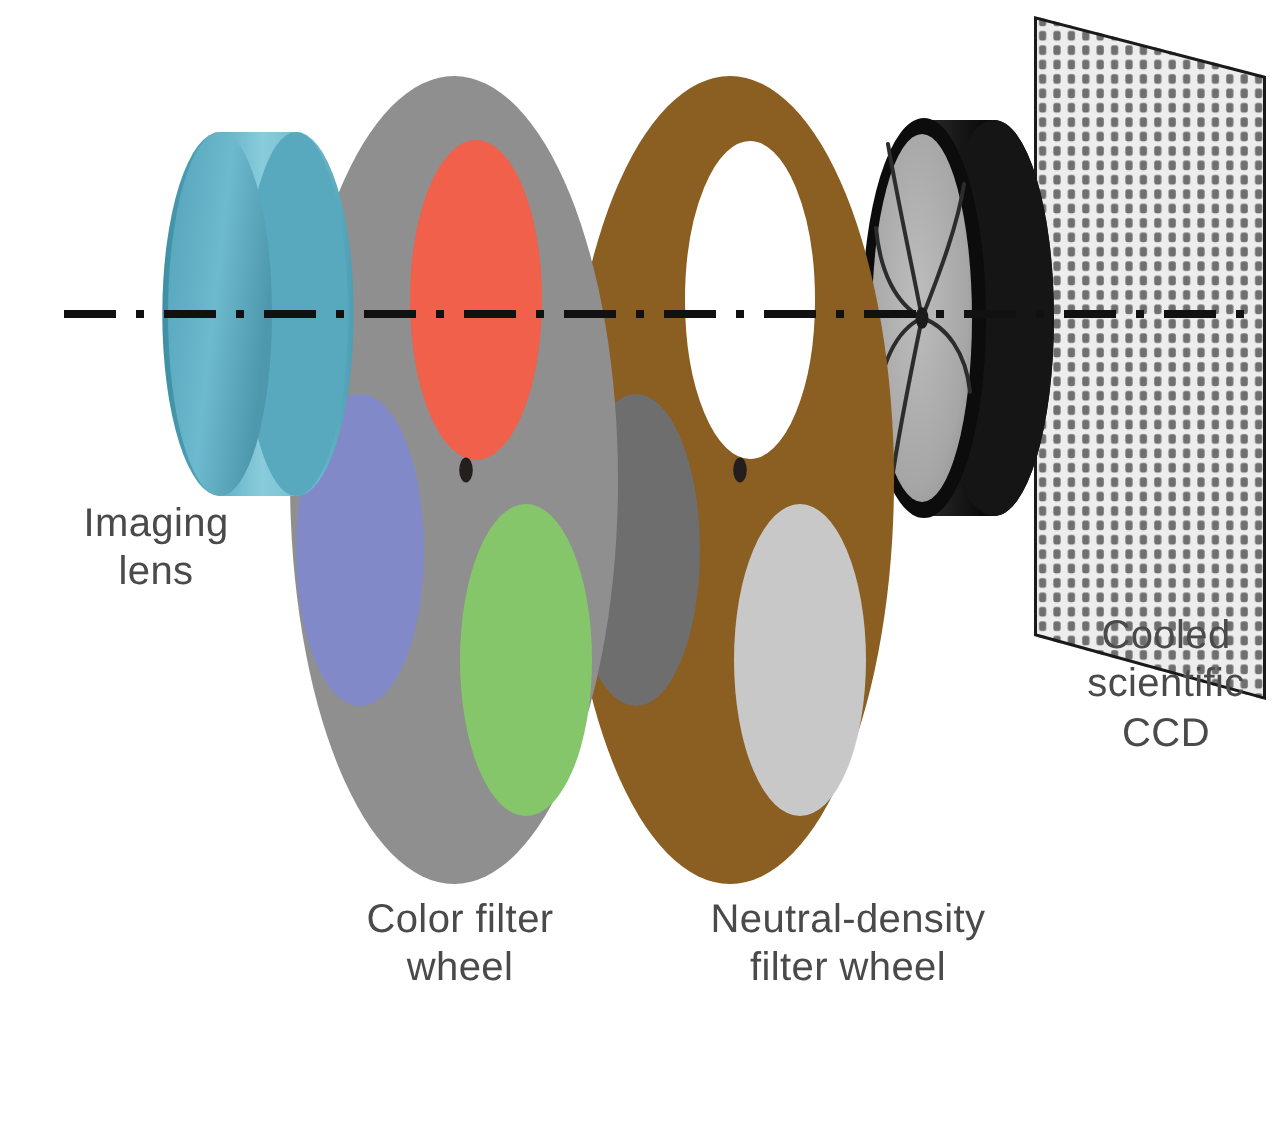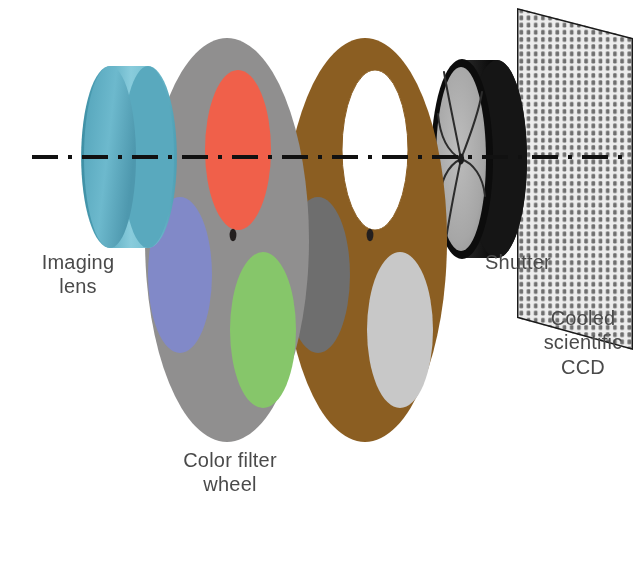--- a/index.html
+++ b/index.html
@@ -153,20 +153,21 @@
       <line x1="32" y1="157" x2="630" y2="157" stroke="#111111" stroke-width="4" stroke-dasharray="26 10 4 10"></line>
     </g>
   </svg>
 
   <div class="label" id="label-color-wheel">Color filter
 wheel</div>
 
   <div class="label" id="label-imaging-lens">Imaging
 lens</div>
 
+  <div class="label" id="label-nd-wheel">Neutral-density
+filter wheel</div>
 
-  <div class="label" id="label-shutter">Shutter</div>
 
   <div class="label" id="label-ccd">Cooled
 scientific
 CCD</div>
 
 </div>
 
 </body></html>

